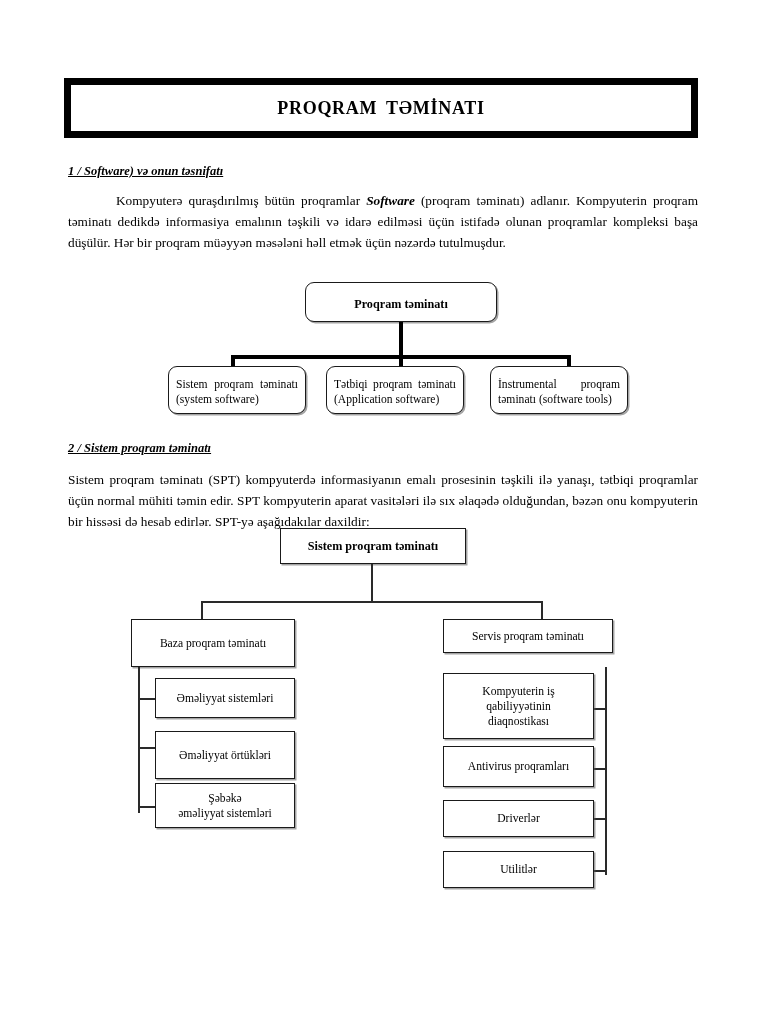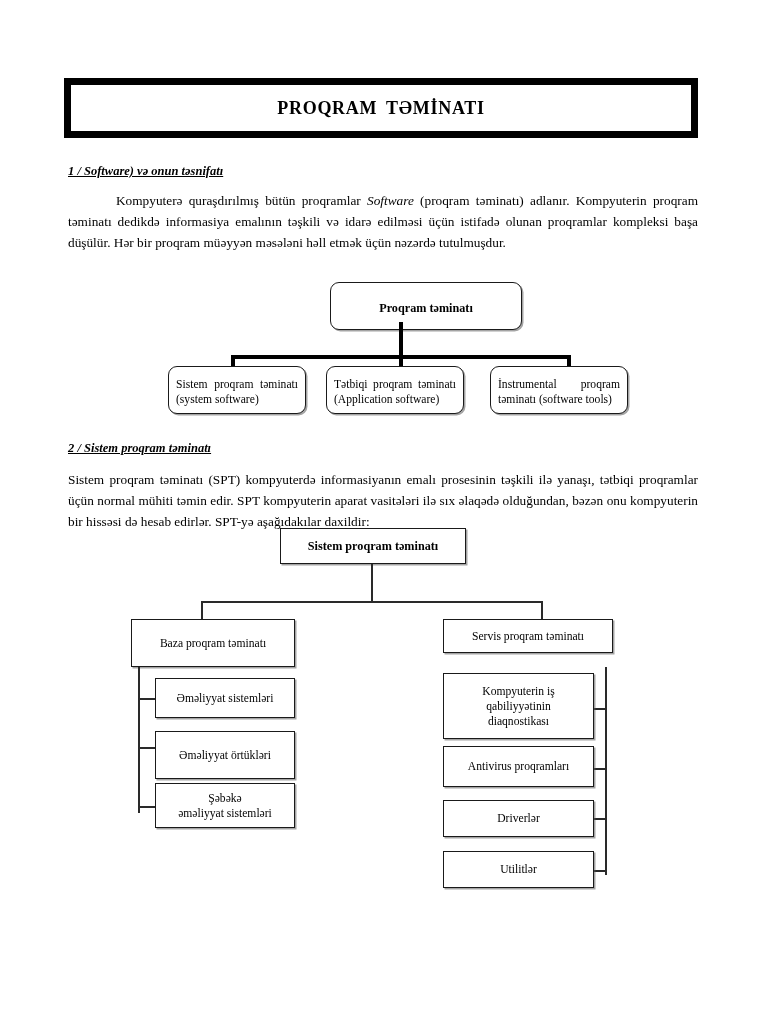--- a/index.html
+++ b/index.html
@@ -75,21 +75,21 @@
     left: 68px;
     top: 252px;
     width: 630px;
     text-indent: 48px;
   }
   #para-2 {
     left: 68px;
     top: 469px;
     width: 630px;
   }
-  .bold-italic { font-weight: normal; font-style: italic; }
+  .bold-italic { font-weight: bold; font-style: italic; }
 
   
   .node {
     position: absolute;
     box-sizing: border-box;
     background: #ffffff;
     border: 1px solid #1a1a1a;
     box-shadow: 1.5px 1.5px 0 rgba(90,90,90,0.55);
   }
   .node .label {
@@ -105,23 +105,22 @@
 
   .connector {
     position: absolute;
     background: #000000;
   }
   .c-thick { background: #000000; }
   .c-thin  { background: #2a2a2a; }
 
   
   #d1-root {
-    left: 305px; top: 282px; width: 192px; height: 48px;
+    left: 305px; top: 282px; width: 192px; height: 40px;
     text-align: center;
-    margin-left: 25px;
   }
   #d1-root .label { padding-top: 4px; }
 
   #d1-v-root  { left: 399px; top: 322px; width: 4px;  height: 35px; }
   #d1-h-bus   { left: 231px; top: 355px; width: 340px; height: 4px; }
   #d1-v-c1    { left: 231px; top: 355px; width: 4px;  height: 13px; }
   #d1-v-c2    { left: 399px; top: 355px; width: 4px;  height: 13px; }
   #d1-v-c3    { left: 567px; top: 355px; width: 4px;  height: 13px; }
 
   .d1-child { top: 366px; width: 138px; height: 48px; }

